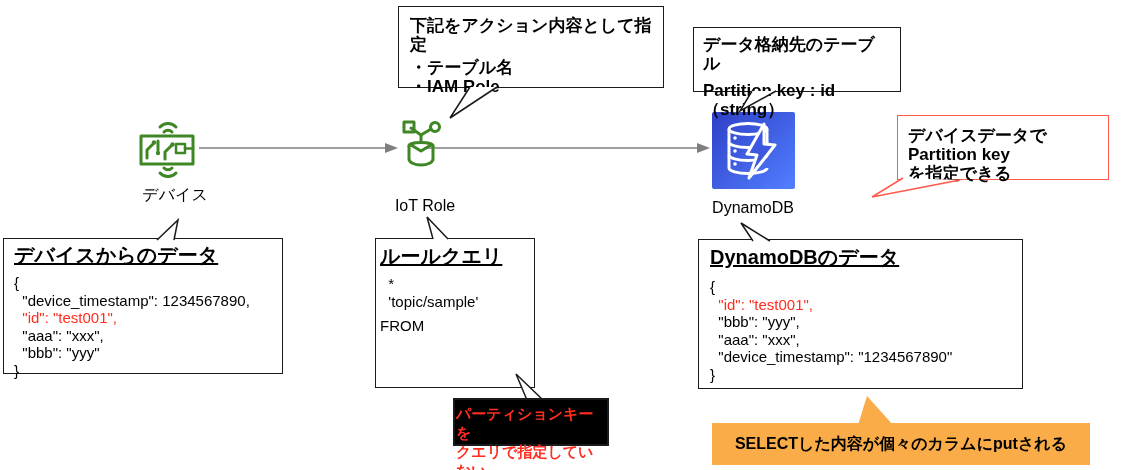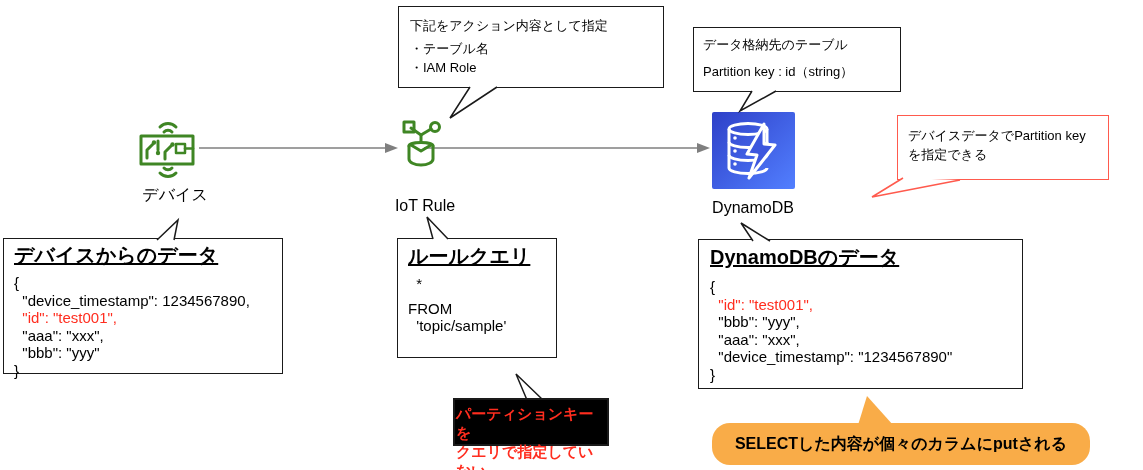--- a/index.html
+++ b/index.html
@@ -5,21 +5,21 @@
   html,body { margin:0; padding:0; background:#fff; }
   body { font-family:"Liberation Sans","DejaVu Sans",sans-serif; color:#000; }
   .canvas { position:relative; width:1143px; height:470px; background:#fff; overflow:hidden; }
 
   .abs { position:absolute; box-sizing:border-box; }
   .box { position:absolute; box-sizing:border-box; background:#fff; border:1.5px solid #1a1a1a; }
   .box-title { font-size:20px; font-weight:bold; text-decoration:underline; line-height:20px; }
   .code { margin-top:9px; }
   .code-line { font-size:15px; line-height:17.5px; white-space:pre; }
   .red-text { color:#ff2d1f; }
-  .callout-line { font-size:13px; line-height:19px; white-space:pre-line; }
+  .callout-line { font-size:17px; line-height:19px; white-space:pre-line;font-weight:bold; }
 
   .node-label { position:absolute; font-size:16px; text-align:center; line-height:18px; }
 
   .tail { position:absolute; pointer-events:none; }
   .arrow { position:absolute; pointer-events:none; }
 
   .dynamo-bg {
     position:absolute; left:712px; top:112px; width:83px; height:77px;
     background:linear-gradient(135deg,#2e40c8 0%,#527fff 100%);
     border-radius:2px;
@@ -34,21 +34,21 @@
 
   .rednote-box {
     position:absolute; left:897px; top:115px; width:212px; height:65px;
     background:#fff; border:1.5px solid #ff5a4d; box-sizing:border-box;
     padding:10px 10px;
   }
 
   .orange-banner {
     position:absolute; left:712px; top:423px; width:378px; height:42px;
     background:#f9ac48; display:flex; align-items:center; justify-content:center;
-    font-size:16px; font-weight:bold;border-radius:18px;
+    font-size:16px; font-weight:bold;
   }
 
   .rq-from { margin-top:7px; }
 </style>
 </head>
 <body>
 
 <div class="canvas">
 
   <svg class="arrow" style="left:198px;top:140px" width="202" height="16" viewBox="0 0 202 16">
@@ -85,21 +85,21 @@
     <g stroke="#3F8624" stroke-width="3" fill="none" stroke-linecap="round" stroke-linejoin="round">
       <rect x="6" y="4" width="10" height="10"></rect>
       <circle cx="37" cy="9" r="4.5"></circle>
       <path d="M23,24 V17 L13,10"></path>
       <path d="M23,17 L33,11"></path>
       <path d="M11,28 a12,3.5 0 0 1 24,0"></path>
       <path d="M11,28 v13 a12,6 0 0 0 24,0 V28"></path>
       <path d="M13,27 L23,33 L33,27"></path>
     </g>
   </svg>
-  <div class="node-label" style="left:390px;top:197px;width:70px">IoT Rule</div>
+  <div class="node-label" style="left:390px;top:197px;width:70px">IoT Role</div>
 
   <div class="dynamo-bg">
     <svg width="83" height="77" viewBox="0 0 83 77">
       <g stroke="#ffffff" stroke-width="3" fill="none">
         <ellipse cx="36" cy="17" rx="19" ry="5.5"></ellipse>
         <path d="M17,17 V56"></path>
         <path d="M55,17 V38"></path>
         <path d="M17,30 A19,5.5 0 0 0 55,30"></path>
         <path d="M17,43 A19,5.5 0 0 0 55,43"></path>
         <path d="M17,56 a19,5.5 0 0 0 38,0"></path>
@@ -147,26 +147,26 @@
       <div class="code-line red-text">  "id": "test001",</div>
       <div class="code-line">  "aaa": "xxx",</div>
       <div class="code-line">  "bbb": "yyy"</div>
       <div class="code-line">}</div>
     </div>
   </div>
   <svg class="tail" style="left:150px;top:216px" width="40" height="26" viewBox="0 0 40 26">
     <path d="M7,24 L28,4 L24,24" fill="#fff" stroke="#1a1a1a" stroke-width="1.5"></path>
   </svg>
 
-  <div class="box" style="left:397px;top:238px;width:160px;height:120px;padding:7px 10px">
+  <div class="box" style="left:375px;top:238px;width:160px;height:150px;padding:7px 4px">
     <div class="box-title">ルールクエリ</div>
     <div class="code">
       <div class="code-line">  *</div>
+      <div class="code-line">  'topic/sample'</div>
       <div class="code-line rq-from">FROM</div>
-      <div class="code-line">  'topic/sample'</div>
     </div>
   </div>
   <svg class="tail" style="left:415px;top:213px" width="45" height="28" viewBox="0 0 45 28">
     <path d="M18,26 L12,4 L33,26" fill="#fff" stroke="#1a1a1a" stroke-width="1.5"></path>
   </svg>
 
   <svg class="tail" style="left:505px;top:370px" width="50" height="32" viewBox="0 0 50 32">
     <path d="M22,30 L11,4 L38,30" fill="#fff" stroke="#1a1a1a" stroke-width="1.5"></path>
   </svg>
   <div class="warning-box">

